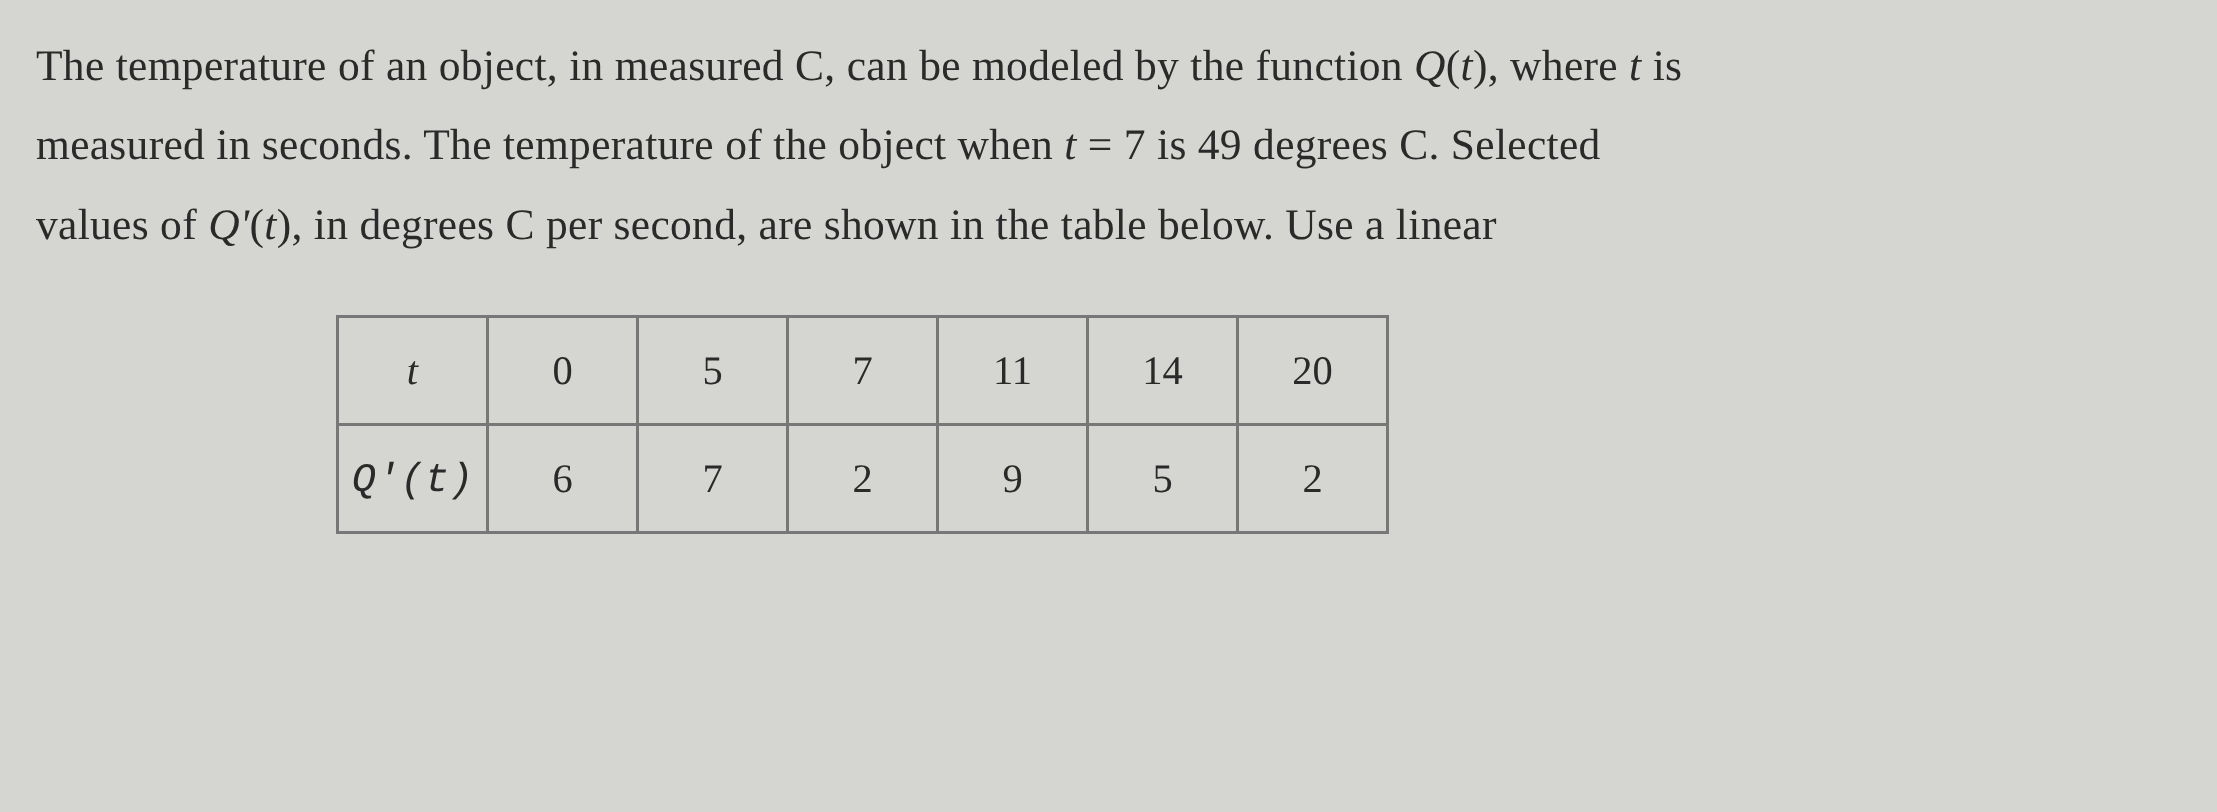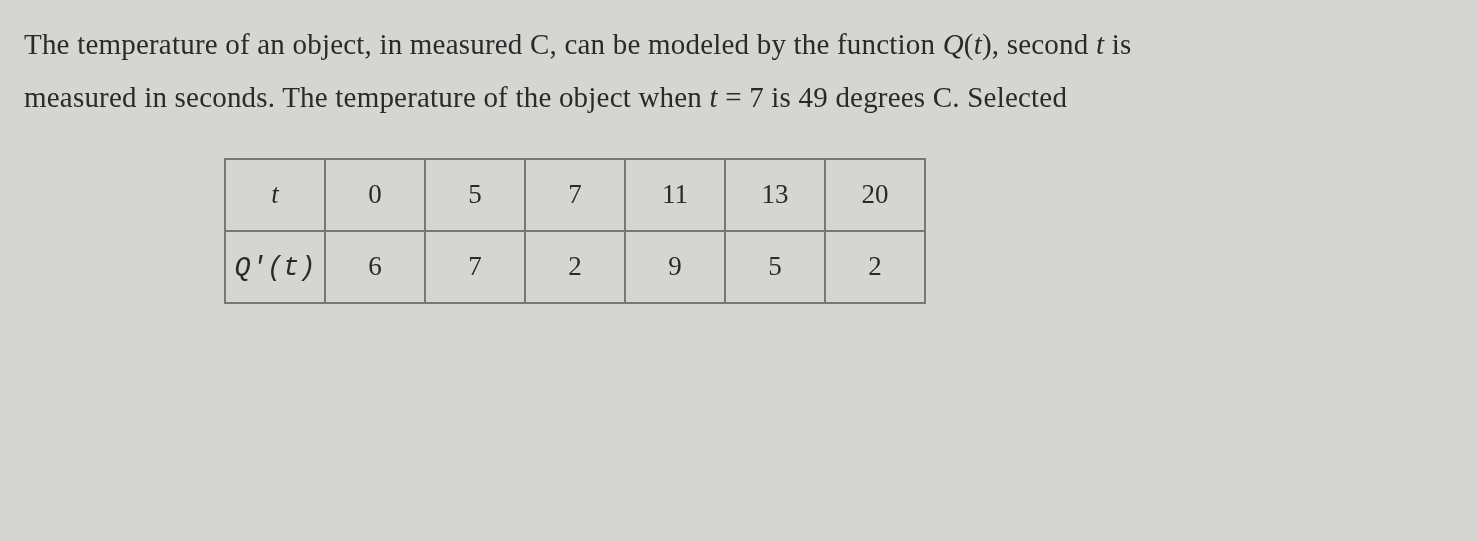--- a/index.html
+++ b/index.html
@@ -47,37 +47,40 @@
     font-style: italic;
   }
   .fn { font-style: italic; font-family: Liberation Mono, monospace; }
 </style>
 </head>
 <body>
 
 <div class="wrap">
   <div class="prompt">
     <div>
-      <span>The temperature of an object, in measured C, can be modeled by the function </span><span class="italic">Q</span><span>(</span><span class="italic">t</span><span>), second </span><span class="italic">t</span><span> is</span>
+      <span>The temperature of an object, in measured C, can be modeled by the function </span><span class="italic">Q</span><span>(</span><span class="italic">t</span><span>), where </span><span class="italic">t</span><span> is</span>
     </div>
     <div>
       <span>measured in seconds. The temperature of the object when </span><span class="italic">t</span><span> = 7 is 49 degrees C. Selected</span>
+    </div>
+    <div>
+      <span>values of </span><span class="italic">Q'</span><span>(</span><span class="italic">t</span><span>), in degrees C per second, are shown in the table below. Use a linear</span>
     </div>
   </div>
 
   <div class="table-area">
     <table>
       <tbody>
           <tr>
         <td class="hdr">t</td>
         <td>0</td>
         <td>5</td>
         <td>7</td>
         <td>11</td>
-        <td>13</td>
+        <td>14</td>
         <td>20</td>
       </tr>
       <tr>
         <td class="hdr"><span class="fn">Q'(t)</span></td>
         <td>6</td>
         <td>7</td>
         <td>2</td>
         <td>9</td>
         <td>5</td>
         <td>2</td>

